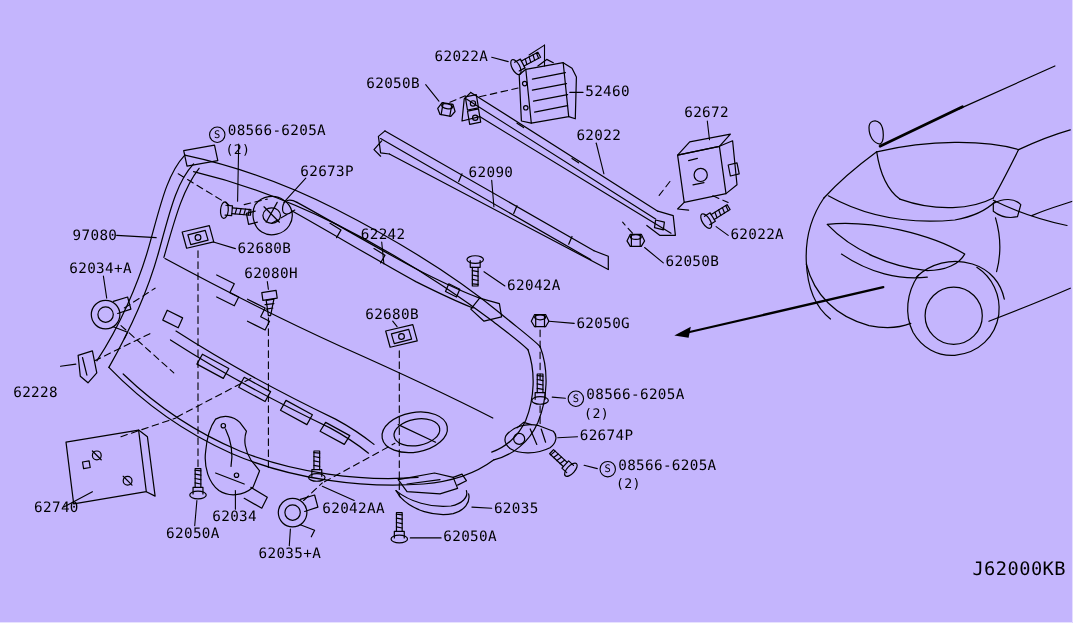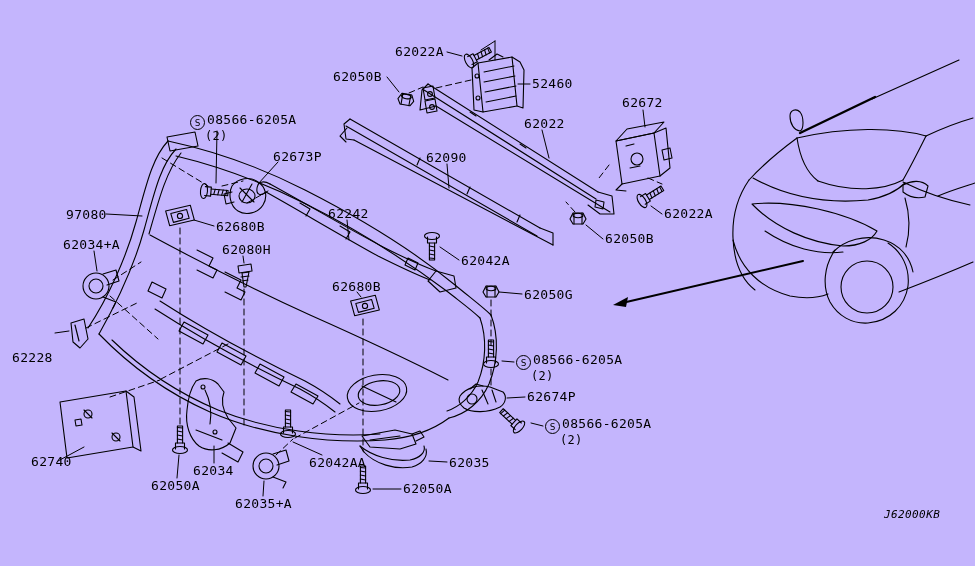--- a/index.html
+++ b/index.html
@@ -1,21 +1,21 @@
 <!DOCTYPE html>
 <html><head>
 <meta charset="utf-8">
 <style>
   html,body{margin:0;padding:0;background:#fff;}
   .stage{position:relative;width:975px;height:566px;background:#c4b5fd;overflow:hidden;
          font-family:"DejaVu Sans Mono",monospace;color:#000;}
   .stage svg.art{position:absolute;left:0;top:0;}
   #labels-layer{position:absolute;left:0;top:0;width:100%;height:100%;}
   .lbl{position:absolute;font-size:13px;letter-spacing:.3px;line-height:1.1;white-space:nowrap;}
-  .lbl.big{font-size:11px;letter-spacing:.4px;font-style:italic;}
+  .lbl.big{font-size:17px;letter-spacing:.4px;}
   .lbl .circ{display:inline-block;width:13px;height:13px;border:1.4px solid #000;border-radius:50%;
              font-size:9.5px;line-height:13px;text-align:center;vertical-align:-2px;margin-right:2px;
              letter-spacing:0;}
   .lbl .qty{display:block;padding-left:15px;font-size:12px;}
 </style>
 </head>
 <body>
 
 <div class="stage">
 
@@ -303,20 +303,20 @@
       <div class="lbl" style="left: 461px; top: 254px; text-align: center;"><span class="t">62042A</span></div>
       <div class="lbl" style="left: 524px; top: 288px;"><span class="t">62050G</span></div>
       <div class="lbl" style="left: 12px; top: 327px; margin-top: 24px;"><span class="t">62228</span></div>
       <div class="lbl" style="left: 516px; top: 353px;"><span class="circ">S</span><span class="t">08566-6205A</span><span class="qty">(2)</span></div>
       <div class="lbl" style="left: 527px; top: 390px; text-align: right;"><span class="t">62674P</span></div>
       <div class="lbl" style="left: 545px; top: 417px;"><span class="circ">S</span><span class="t">08566-6205A</span><span class="qty">(2)</span></div>
       <div class="lbl" style="left: 20px; top: 455px; margin-left: 11px;"><span class="t">62740</span></div>
       <div class="lbl" style="left: 193px; top: 464px; text-align: center;"><span class="t">62034</span></div>
       <div class="lbl" style="left: 151px; top: 479px;"><span class="t">62050A</span></div>
       <div class="lbl" style="left: 235px; top: 497px;"><span class="t">62035+A</span></div>
-      <div class="lbl" style="left: 293px; top: 456px; margin-left: 16px;"><span class="t">62042AA</span></div>
+      <div class="lbl" style="left: 293px; top: 456px;"><span class="t">62042AA</span></div>
       <div class="lbl" style="left: 449px; top: 456px;"><span class="t">62035</span></div>
       <div class="lbl" style="left: 403px; top: 482px;"><span class="t">62050A</span></div>
       <div class="lbl" style="left: 605px; top: 232px;"><span class="t">62050B</span></div>
       <div class="lbl" style="left: 664px; top: 207px;"><span class="t">62022A</span></div>
       <div class="lbl big" style="left: 884px; top: 509px;"><span class="t">J62000KB</span></div>
     </div>
 </div>
 
 </body></html>

